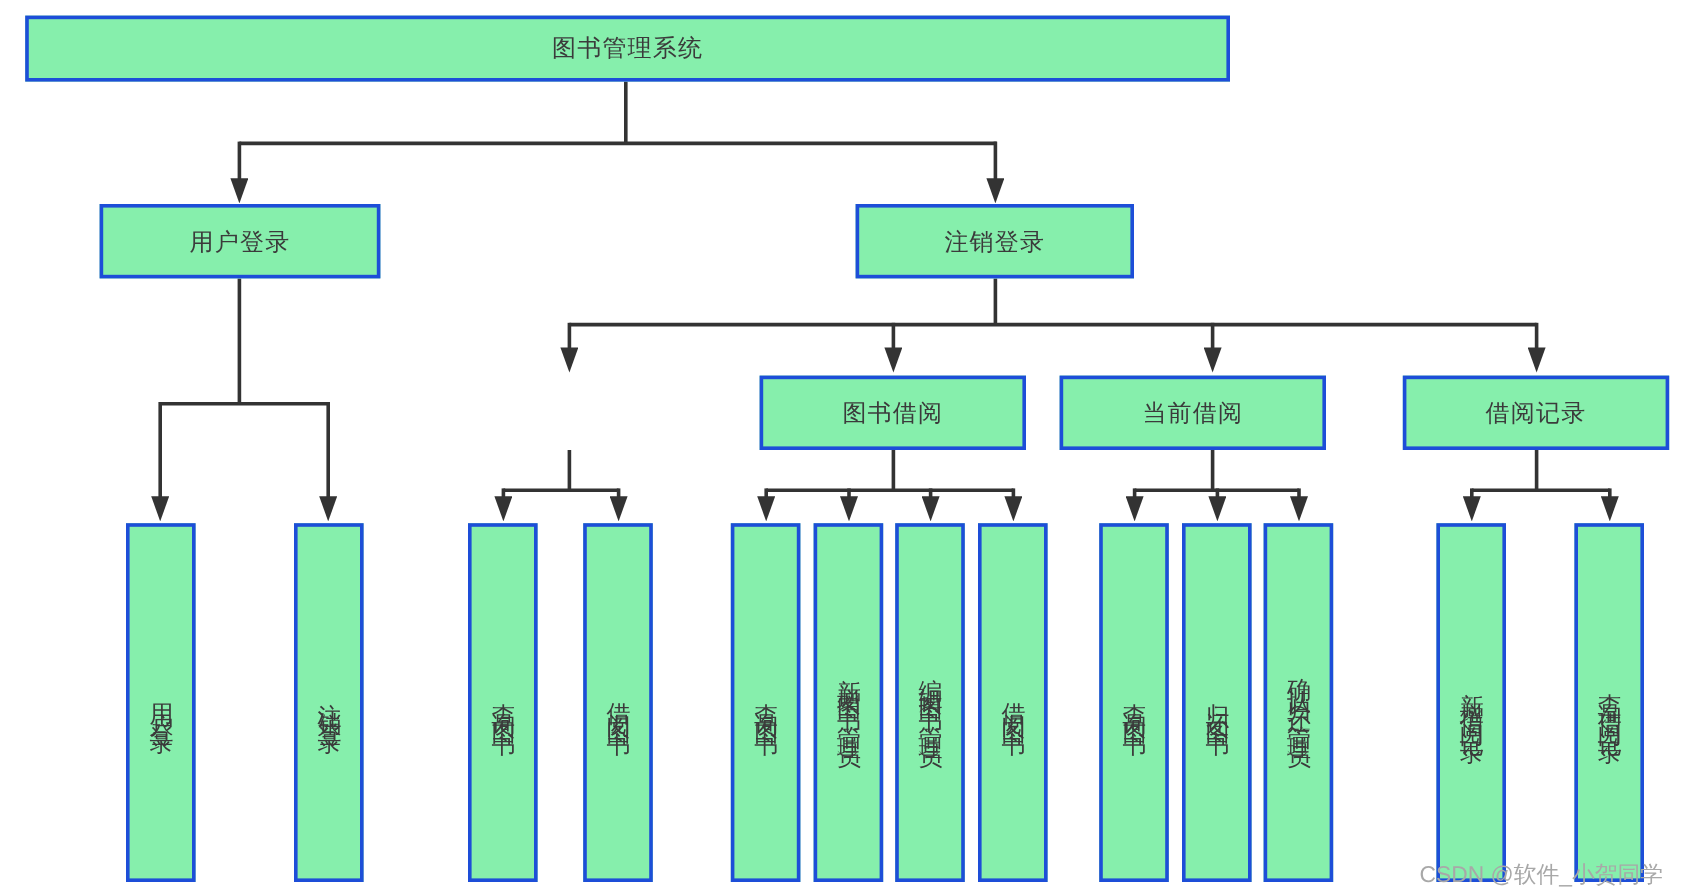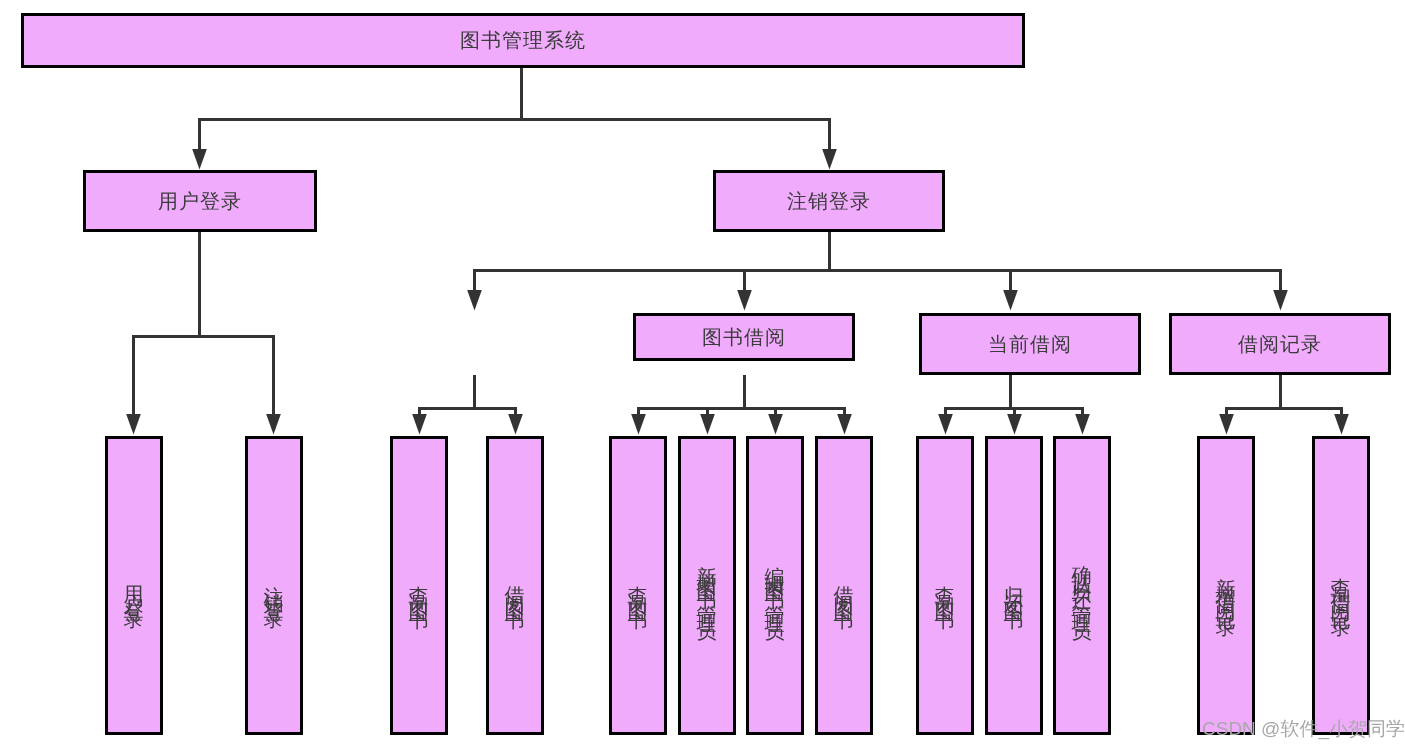--- a/index.html
+++ b/index.html
@@ -6,22 +6,22 @@
   .stage{
     position:relative;
     width:1405px;height:747px;
     background:#ffffff;
     font-family:"Liberation Sans", sans-serif;
     overflow:hidden;
   }
   .box{
     position:absolute;
     box-sizing:border-box;
-    border:3px solid #000000;
-    background:#f0abfc;
+    border:3px solid #1d4ed8;
+    background:#86efac;
     display:flex;
     align-items:center;
     justify-content:center;
     color:#3b3b3b;
   }
   .box.h span{
     font-size:20px;
     letter-spacing:1px;
     white-space:nowrap;
   }
@@ -36,21 +36,20 @@
     left:0;top:0;
   }
   .watermark{
     position:absolute;
     left:1183px;
     top:716px;
     font-size:19px;
     color:#a8a8a8;
     white-space:nowrap;
     z-index:10;
-    margin-left:19px;
   }
 </style>
 </head>
 <body>
 
 <div class="stage">
 
   <svg class="connectors" width="1405" height="747" viewBox="0 0 1405 747">
     <defs>
       <marker id="arw" viewBox="0 0 7 5" markerWidth="7" markerHeight="5" refX="0.5" refY="2.5" orient="auto" markerUnits="strokeWidth">
@@ -98,24 +97,24 @@
     <span>图书管理系统</span>
   </div>
 
   <div class="box h" style="left:83px;top:170px;width:234px;height:62px">
     <span>用户登录</span>
   </div>
   <div class="box h" style="left:713px;top:170px;width:232px;height:62px">
     <span>注销登录</span>
   </div>
 
-  <div class="box h" style="left:633px;top:313px;width:222px;height:48px">
+  <div class="box h" style="left:633px;top:313px;width:222px;height:62px">
     <span>图书借阅</span>
   </div>
-  <div class="box h" style="left:919px;top:313px;width:222px;height:62px">
+  <div class="box h" style="left:883px;top:313px;width:222px;height:62px">
     <span>当前借阅</span>
   </div>
   <div class="box h" style="left:1169px;top:313px;width:222px;height:62px">
     <span>借阅记录</span>
   </div>
 
   <div class="box v" style="left:105px;top:436px;width:58px;height:299px">
     <span>用户登录</span>
   </div>
   <div class="box v" style="left:245px;top:436px;width:58px;height:299px">

